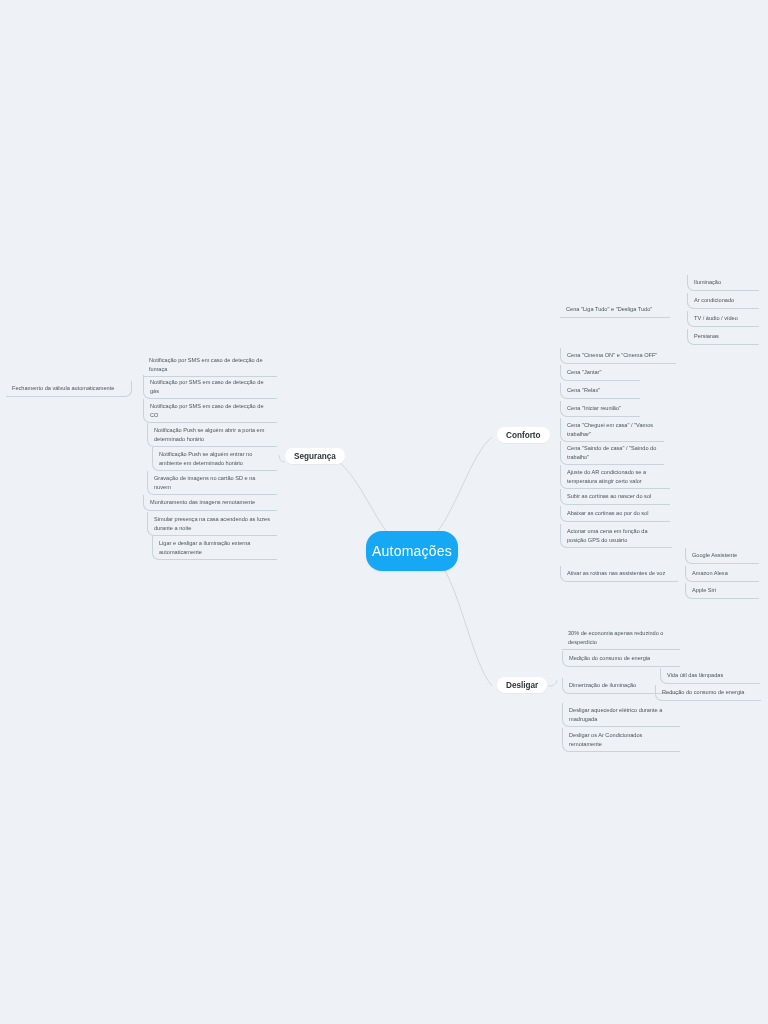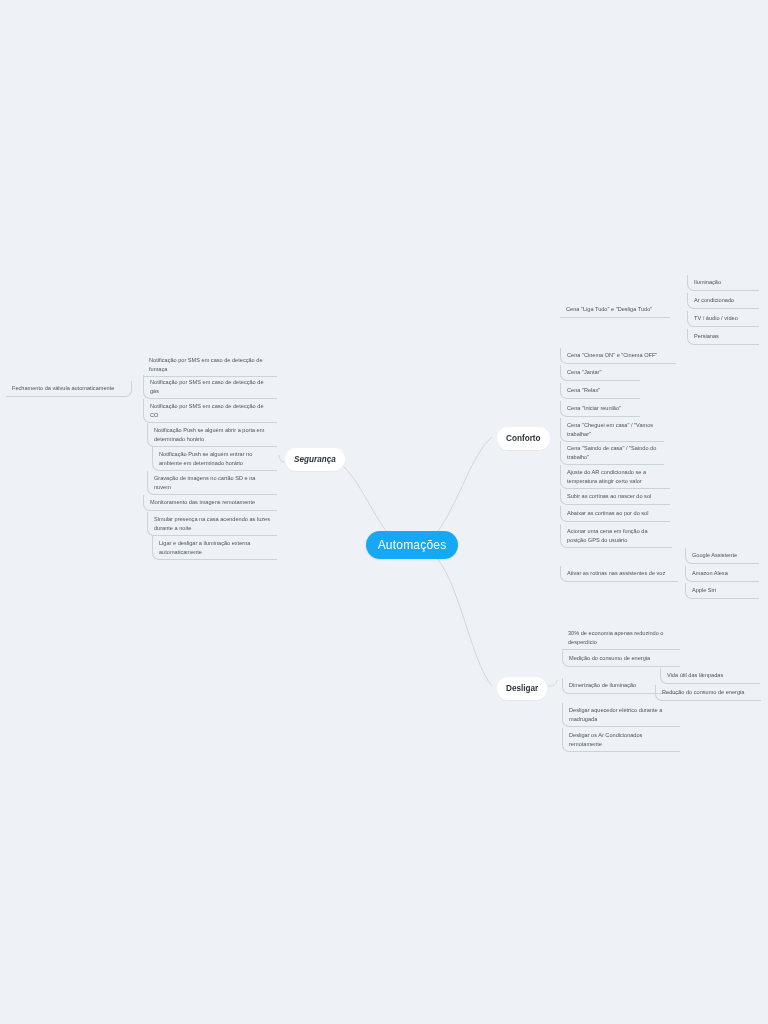--- a/index.html
+++ b/index.html
@@ -12,36 +12,36 @@
   }
   #canvas{position:absolute;inset:0;width:768px;height:1024px;}
   svg.links{position:absolute;left:0;top:0;width:768px;height:1024px;pointer-events:none;}
   .node{position:absolute;box-sizing:border-box;}
 
   
   .root{
     background:#17a8f5;
     color:#ffffff;
     border-radius:16px;
-    font-size:12px;
+    font-size:14px;
     letter-spacing:.2px;
     display:flex;align-items:center;justify-content:center;
-    height:28px;
+    height:40px;
     box-shadow:0 1px 2px rgba(0,0,0,.08);
     text-align:right;
   }
   
   .branch{
     background:#ffffff;
     color:#2b3338;
     font-weight:bold;
     font-size:8.2px;
     border-radius:11px;
     display:flex;align-items:center;justify-content:center;
-    height:23px;
+    height:16px;
     padding:0 9px;
     white-space:nowrap;
     box-shadow:0 1px 1px rgba(0,0,0,.04);
   }
   
   .leaf{
     color:#4a545c;
     font-size:5.6px;
     line-height:1.55;
     padding:3px 5px 3px 6px;
@@ -76,21 +76,21 @@
       <path d="M285,462 C282,462 280,462 279,455"></path>
 
       <path d="M548,686 C552,686 556,686 557,680"></path>
     </g>
   </svg>
 
   <div class="node root" style="left:366px;top:531px;width:92px;">
     <span>Automações</span>
   </div>
 
-  <div class="node branch" style="left:285px;top:448px;font-style:italic;">
+  <div class="node branch" style="left:285px;top:448px;">
     <span>Segurança</span>
   </div>
 
   <div class="node leaf flat" style="left:143px;top:353px;width:134px;">Notificação por SMS em caso de detecção de fumaça</div>
 
   <div class="node leaf" style="left:143px;top:375px;width:134px;">Notificação por SMS em caso de detecção de gás</div>
 
   <div class="node leaf rightcap" style="left:6px;top:381px;width:126px;">Fechamento da válvula automaticamente</div>
 
   <div class="node leaf" style="left:143px;top:399px;width:134px;">Notificação por SMS em caso de detecção de CO</div>

